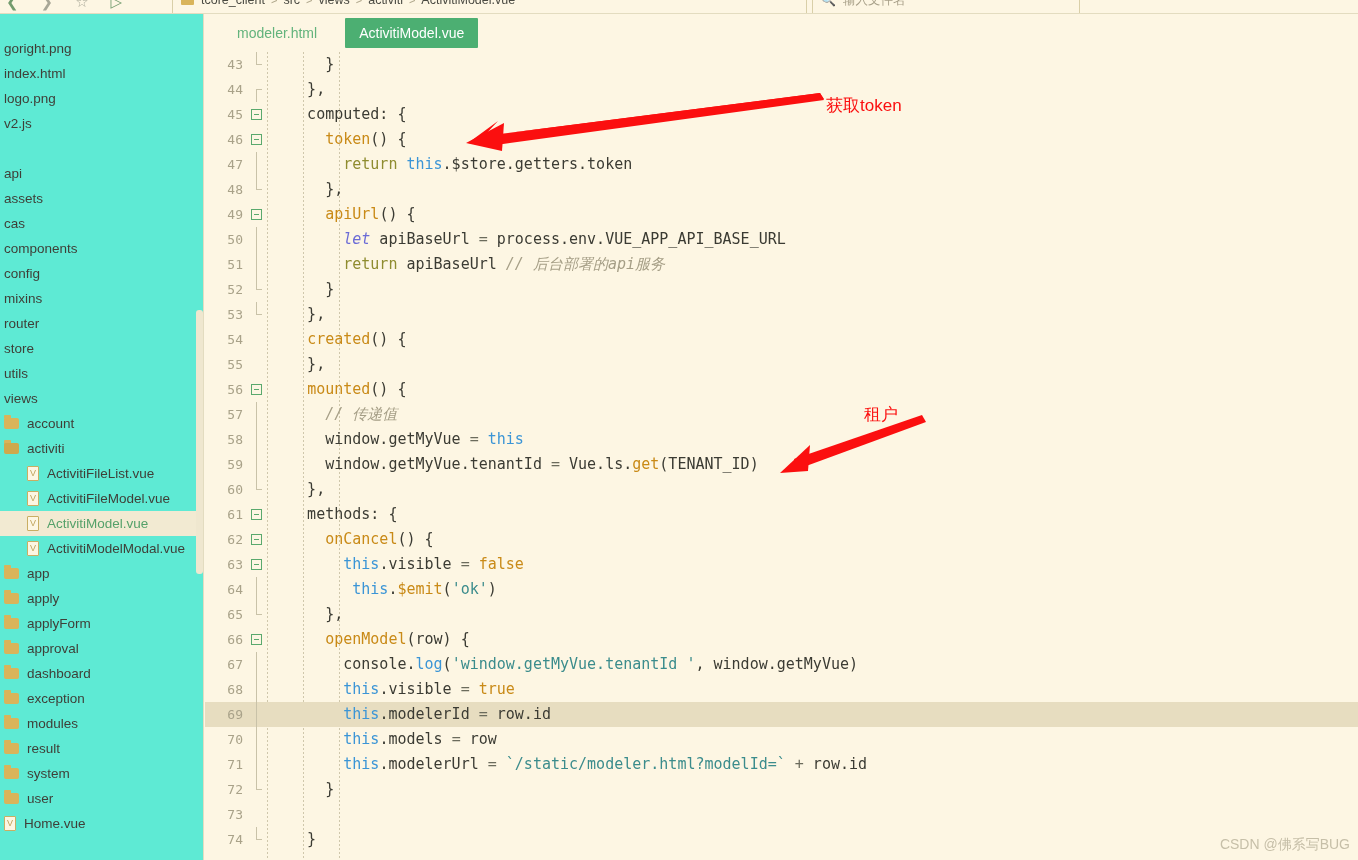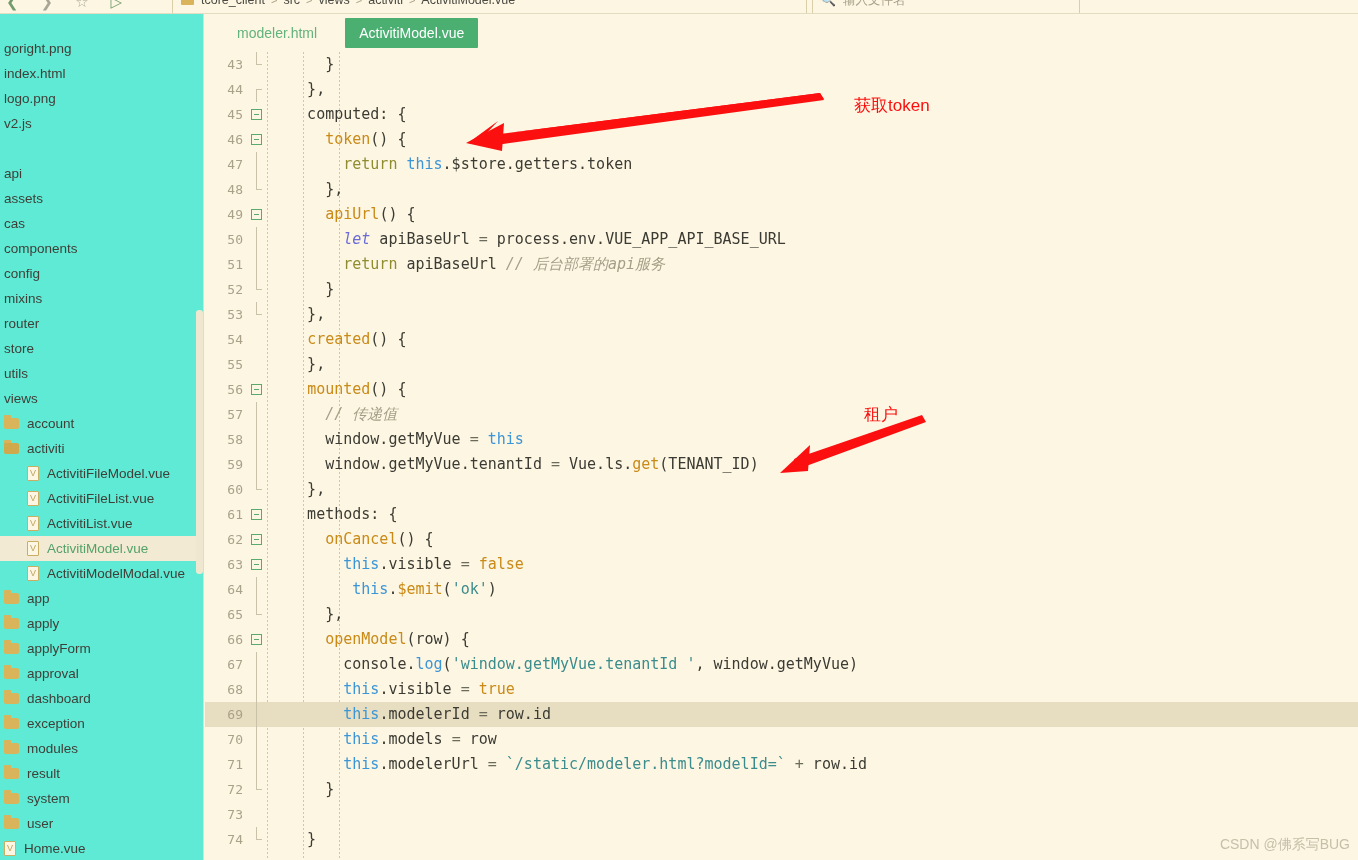--- a/index.html
+++ b/index.html
@@ -346,29 +346,25 @@
         <div class="row ind1">
           <span class="ic ic-folder"></span>
           <span class="label">account</span>
         </div>
         <div class="row ind1">
           <span class="ic ic-folder open"></span>
           <span class="label">activiti</span>
         </div>
         <div class="row ind2">
           <span class="ic ic-vue"></span>
-          <span class="label">ActivitiFileModel.vue</span>
+          <span class="label">ActivitiFileList.vue</span>
         </div>
         <div class="row ind2">
           <span class="ic ic-vue"></span>
-          <span class="label">ActivitiFileList.vue</span>
-        </div>
-        <div class="row ind2">
-          <span class="ic ic-vue"></span>
-          <span class="label">ActivitiList.vue</span>
+          <span class="label">ActivitiFileModel.vue</span>
         </div>
         <div class="row ind2 sel">
           <span class="ic ic-vue"></span>
           <span class="label">ActivitiModel.vue</span>
         </div>
         <div class="row ind2">
           <span class="ic ic-vue"></span>
           <span class="label">ActivitiModelModal.vue</span>
         </div>
         <div class="row ind1">
@@ -471,17 +467,17 @@
     <polygon points="380,8 44,51 58,36 28,58 62,64 50,50 384,14" fill="#fb0f0f"></polygon>
     <path d="M380,8 L52,50 L56,60 L384,15 Z" fill="#fb0f0f"></path>
     <path d="M26,58 L64,38 L62,66 Z" fill="#fb0f0f"></path>
   </svg>
 
   <svg class="arrow-svg" style="left:770px; top:405px;" width="170" height="80" viewBox="0 0 170 80">
     <path d="M152,10 L24,54 L28,64 L156,17 Z" fill="#fb0f0f"></path>
     <path d="M10,68 L40,40 L38,66 Z" fill="#fb0f0f"></path>
   </svg>
 
-  <div class="anno" id="anno0" style="left: 854px; top: 94px; color: rgb(251, 15, 15);">获取token</div>
+  <div class="anno" id="anno0" style="left: 826px; top: 94px; color: rgb(251, 15, 15);">获取token</div>
   <div class="anno" id="anno1" style="left: 864px; top: 403px; color: rgb(251, 15, 15);">租户</div>
 
   <div class="watermark">CSDN @佛系写BUG</div>
 </div>
 
 </body></html>

